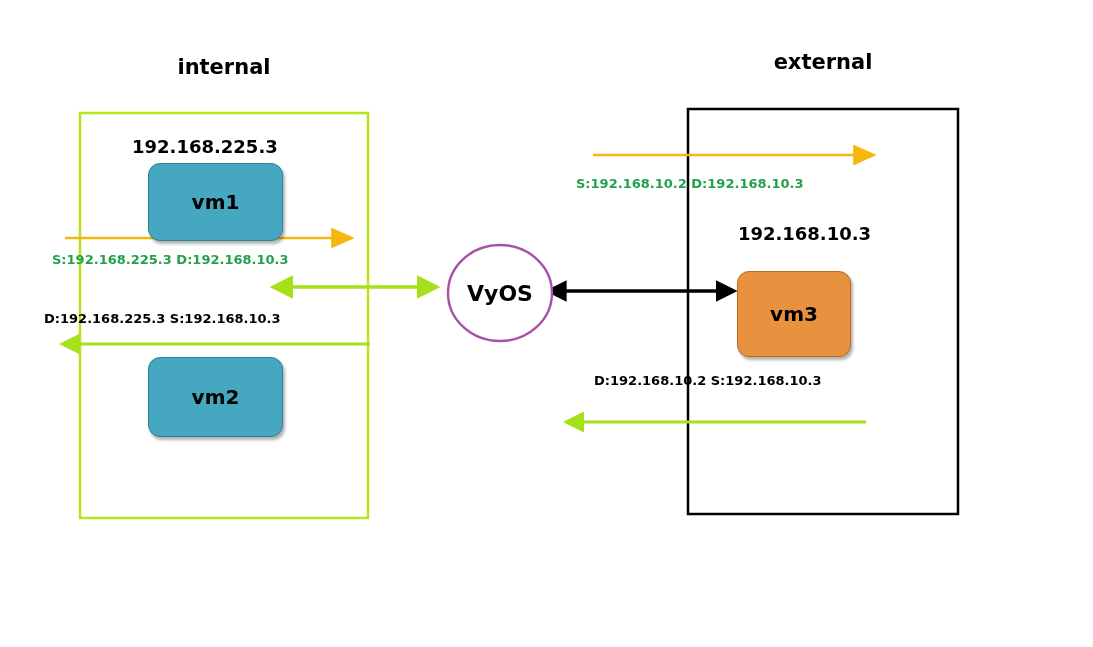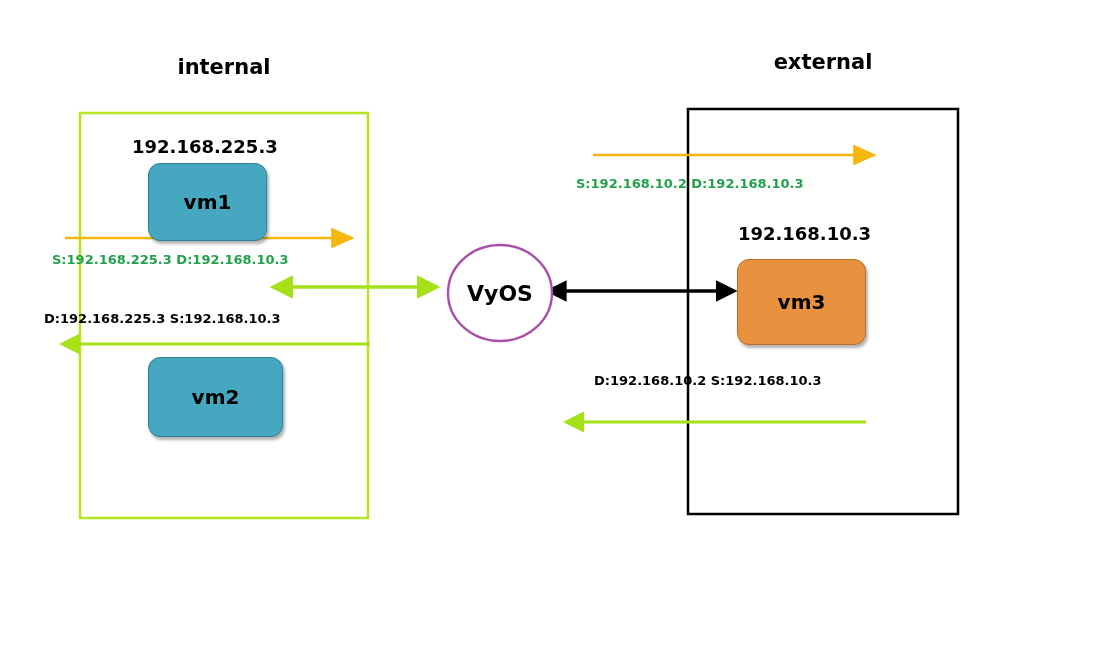--- a/index.html
+++ b/index.html
@@ -130,26 +130,26 @@
     <line x1="866" y1="422" x2="566" y2="422" stroke="#a5e019" stroke-width="3.0" marker-end="url(#arrow-green-end)"></line>
 
     <ellipse cx="500" cy="293" rx="52" ry="48" fill="#ffffff" stroke="#a84fa8" stroke-width="2.4"></ellipse>
   </svg>
 
   <div class="zone-title" style="left:688px; top:50px; width:270px;">external</div>
 
   <div class="zone-title" style="left:80px; top:55px; width:288px;">internal</div>
 
   <div class="ip-label" style="left:132px; top:136px; width:135px;">192.168.225.3</div>
-  <div class="vm-box vm-teal" style="left:148px; top:163px; width:119px; height:78px;">vm1</div>
+  <div class="vm-box vm-teal" style="left:148px; top:163px; width:135px; height:78px;">vm1</div>
 
   <div class="vm-box vm-teal" style="left:148px; top:357px; width:135px; height:80px;">vm2</div>
 
   <div class="ip-label" style="left:737px; top:223px; width:135px;">192.168.10.3</div>
-  <div class="vm-box vm-orange" style="left:737px; top:259px; width:129px; height:86px;">vm3</div>
+  <div class="vm-box vm-orange" style="left:737px; top:271px; width:114px; height:86px;">vm3</div>
 
   <div class="router-node" style="left:448px; top:245px; width:104px; height:96px; border-color:#a84fa8; background:transparent;">VyOS</div>
 
   <div class="flow-label green" style="left:52px; top:252px;">S:192.168.225.3 D:192.168.10.3</div>
 
   <div class="flow-label black" style="left:44px; top:311px;">D:192.168.225.3 S:192.168.10.3</div>
 
   <div class="flow-label green" style="left:576px; top:176px;">S:192.168.10.2 D:192.168.10.3</div>
 
   <div class="flow-label black" style="left:594px; top:373px;">D:192.168.10.2 S:192.168.10.3</div>

